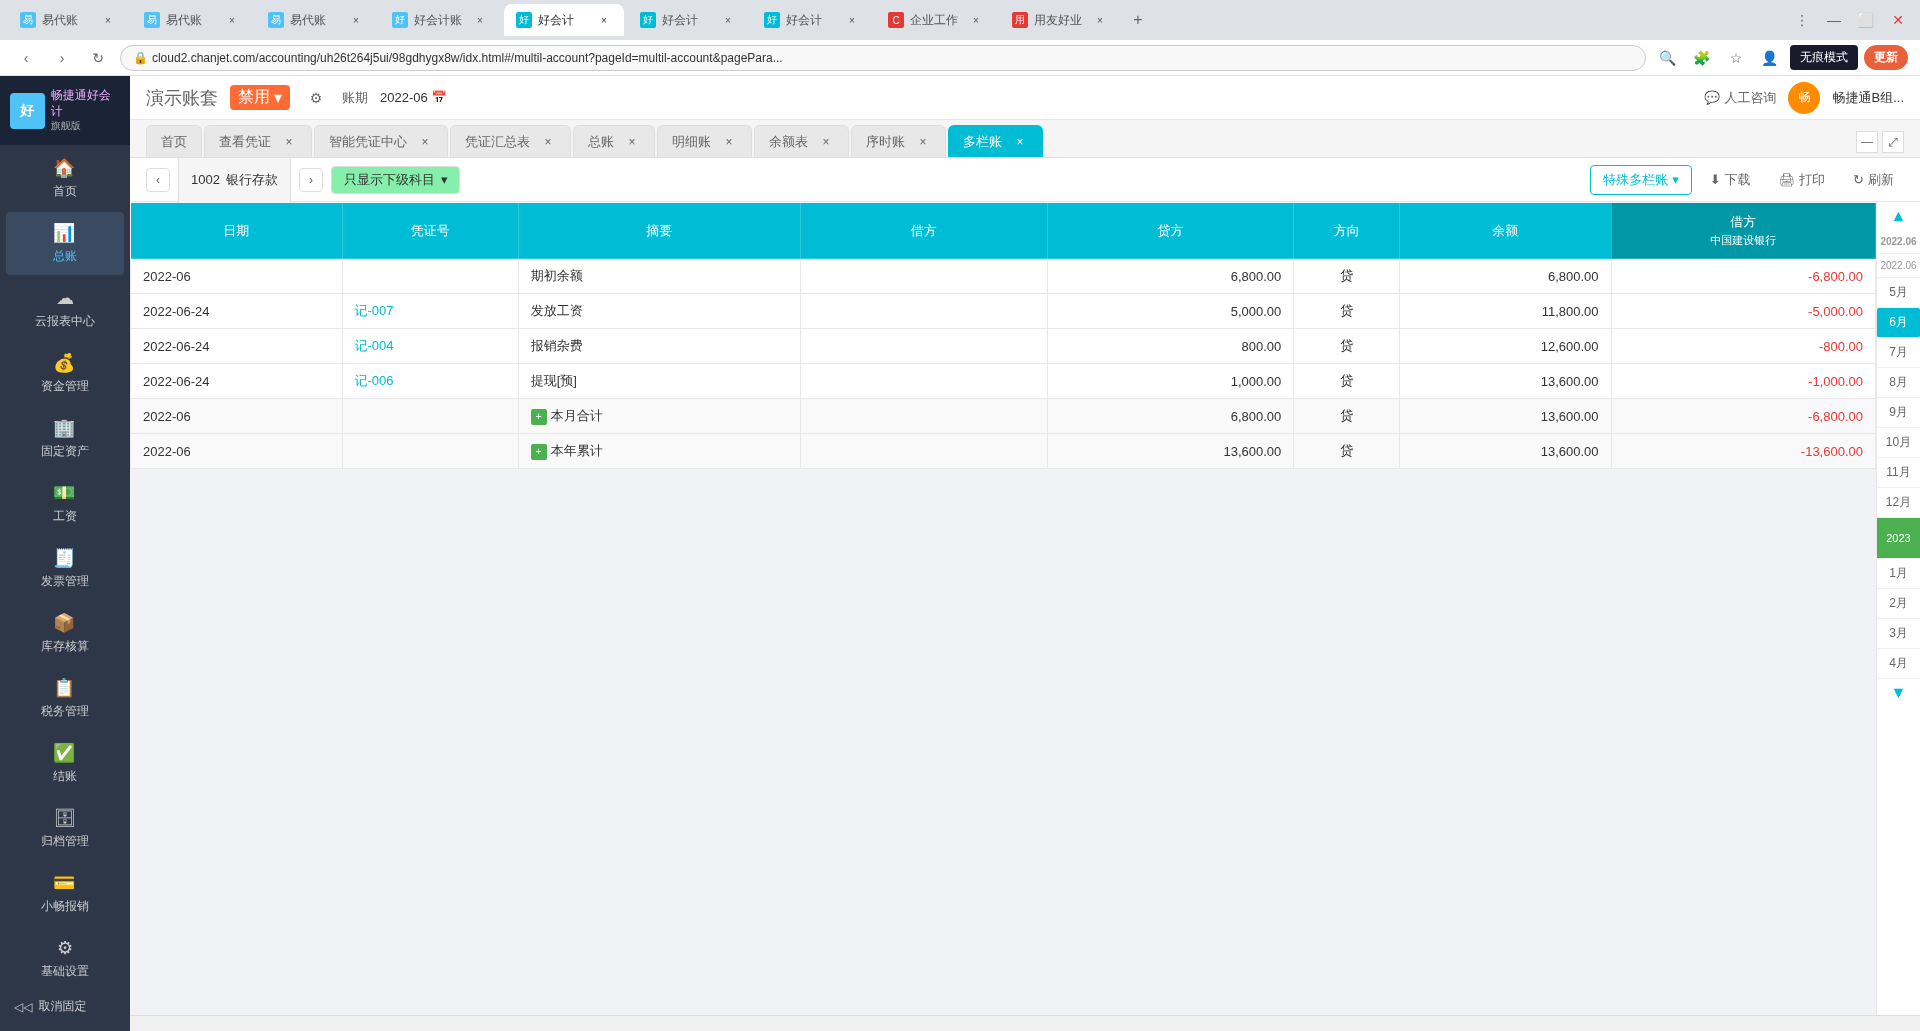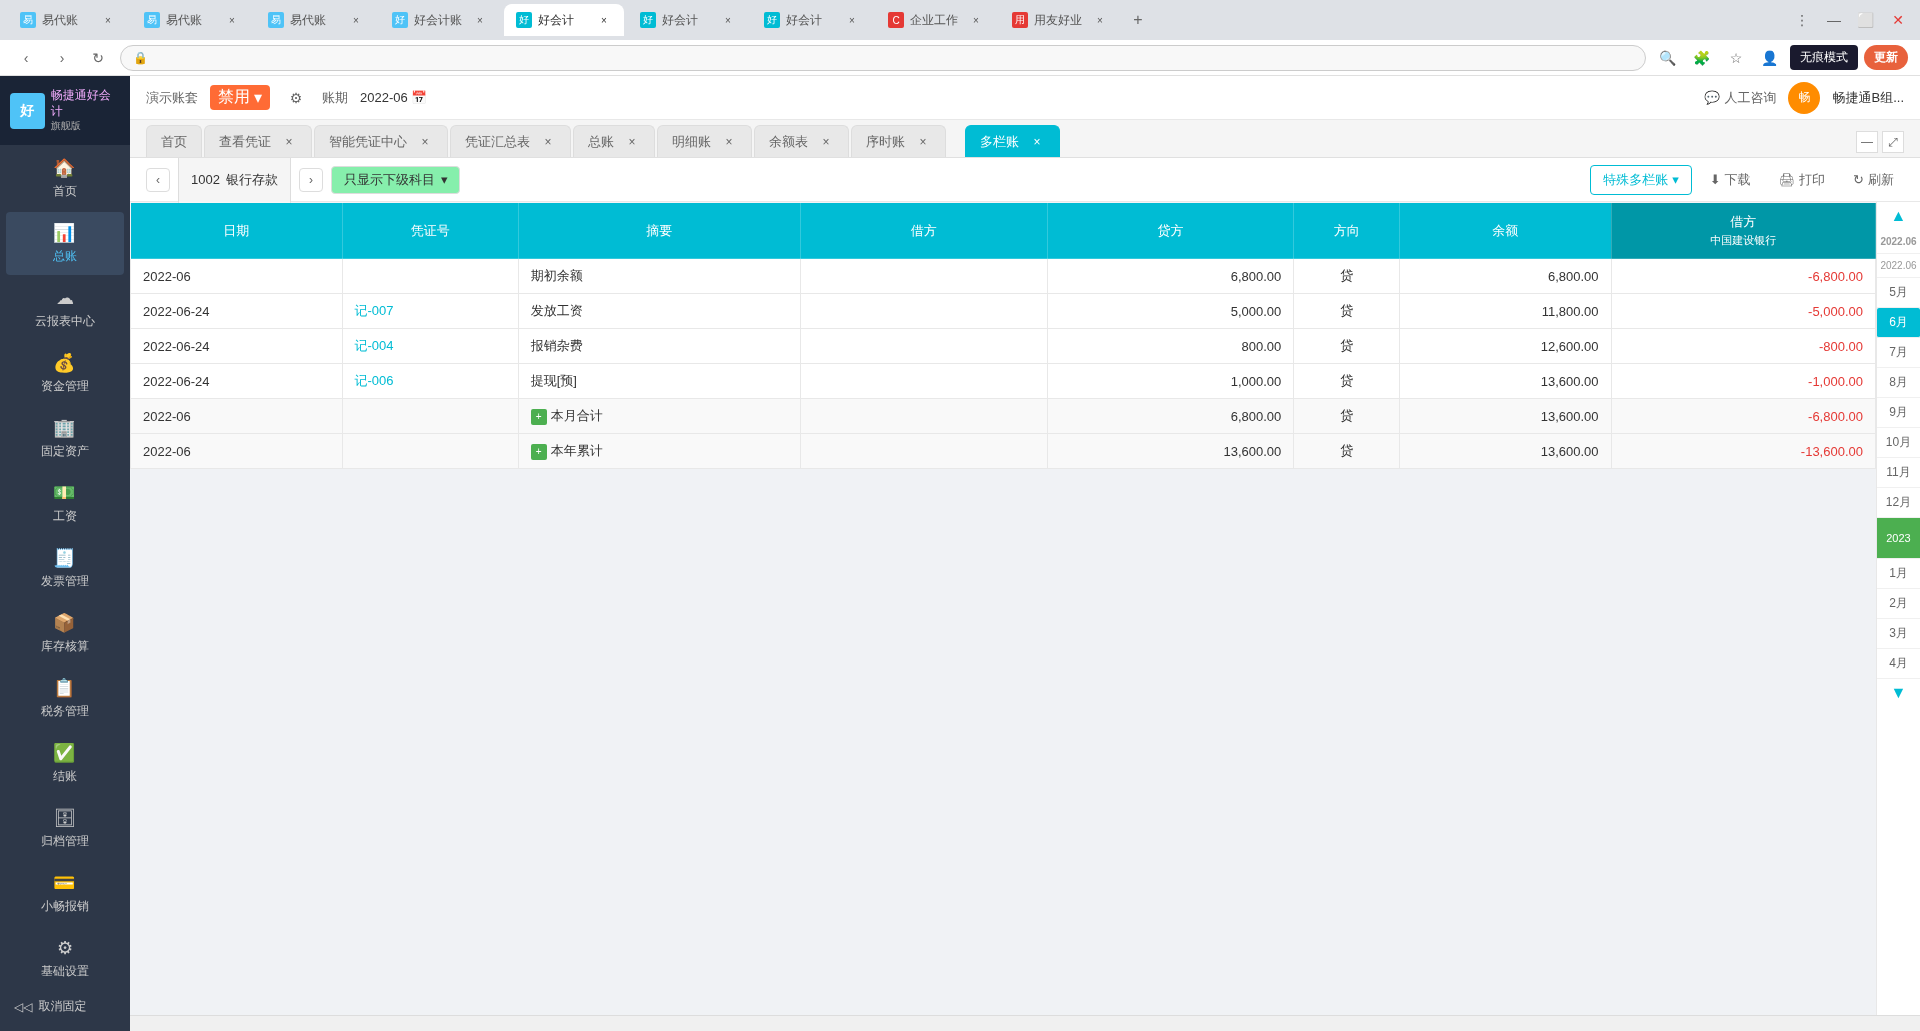--- a/index.html
+++ b/index.html
@@ -46,21 +46,21 @@
     .demo-badge { background: #ff6b35; color: #fff; padding: 2px 8px; border-radius: 4px; font-size: 16px; display: flex; align-items: center; gap: 4px; }
     .period-value { font-size: 13px; color: #333; display: flex; align-items: center; gap: 4px; cursor: pointer; }
     .header-right { margin-left: auto; display: flex; align-items: center; gap: 12px; }
     .header-action { display: flex; align-items: center; gap: 4px; font-size: 13px; color: #666; cursor: pointer; }
     .user-avatar { width: 32px; height: 32px; border-radius: 50%; background: #ff8c00; display: flex; align-items: center; justify-content: center; color: #fff; font-size: 12px; cursor: pointer; }
     .user-name { font-size: 13px; color: #333; cursor: pointer; }
 
     
     .tabs-bar { background: #f5f5f5; height: 38px; display: flex; align-items: flex-end; padding: 0 16px; border-bottom: 1px solid #e0e0e0; flex-shrink: 0; overflow-x: auto; }
     .page-tab { display: flex; align-items: center; height: 32px; padding: 0 14px; border-radius: 6px 6px 0 0; font-size: 13px; gap: 6px; cursor: pointer; background: #e8e8e8; color: #666; border: 1px solid #ddd; border-bottom: none; margin-right: 2px; }
-    .page-tab.active { background: #00bcd4; color: #fff; border-color: #00bcd4; margin-left: 17px; }
+    .page-tab.active { background: #00bcd4; color: #fff; border-color: #00bcd4; }
     .page-tab .tab-close { font-size: 12px; margin-left: 4px; display: flex; align-items: center; justify-content: center; width: 16px; height: 16px; border-radius: 50%; }
 
     
     .toolbar { background: #fff; height: 44px; display: flex; align-items: center; padding: 0 16px; gap: 8px; border-bottom: 1px solid #e8e8e8; flex-shrink: 0; }
     .toolbar-nav-btn { width: 24px; height: 24px; border: 1px solid #ddd; border-radius: 4px; display: flex; align-items: center; justify-content: center; cursor: pointer; color: #666; font-size: 12px; }
     .account-label { background: #f5f5f5; border: 1px solid #ddd; border-radius: 4px; padding: 20px 12px; font-size: 13px; color: #333; cursor: pointer; display: flex; align-items: center; gap: 6px; }
     .filter-dropdown { border: 1px solid #ddd; border-radius: 4px; padding: 4px 12px; font-size: 13px; color: #333; cursor: pointer; display: flex; align-items: center; gap: 6px; background: #86efac; }
     .toolbar-right { margin-left: auto; display: flex; align-items: center; gap: 8px; }
     .special-multibook-btn { border: 1px solid #00bcd4; color: #00bcd4; background: #fff; border-radius: 4px; padding: 5px 12px; font-size: 13px; cursor: pointer; display: flex; align-items: center; gap: 4px; }
     .toolbar-action-btn { display: flex; align-items: center; gap: 4px; padding: 5px 10px; font-size: 13px; color: #666; cursor: pointer; border-radius: 4px; }
@@ -157,20 +157,21 @@
     <div class="browser-action-btn" style="color:#e53935;">✕</div>
   </div>
 </div>
 
 <div class="address-bar">
   <div class="nav-btn">‹</div>
   <div class="nav-btn">›</div>
   <div class="nav-btn">↻</div>
   <div class="url-bar">
     <span style="color:#888;font-size:12px;margin-right:4px;">🔒</span>
+    <span style="font-size:12px;white-space:nowrap;overflow:hidden;text-overflow:ellipsis;">cloud2.chanjet.com/accounting/uh26t264j5ui/98gdhygx8w/idx.html#/multil-account?pageId=multil-account&amp;pagePara...</span>
   </div>
   <div class="browser-actions">
     <div class="browser-action-btn">🔍</div>
     <div class="browser-action-btn">🧩</div>
     <div class="browser-action-btn">☆</div>
     <div class="browser-action-btn">👤</div>
     <div class="wuhen-mode">无痕模式</div>
     <div class="update-btn">更新</div>
   </div>
 </div>
@@ -244,21 +245,21 @@
       <div class="sidebar-bottom-item">
         <span>◁◁</span>
         <span>取消固定</span>
       </div>
     </div>
   </div>
 
   <div class="main-content">
 
     <div class="app-header">
-      <span style="font-size:13px;color:#666;">演示账套</span>
+      <span style="font-size:18px;color:#666;">演示账套</span>
       <div class="demo-badge">
         <span>禁用</span>
         <span>▾</span>
       </div>
       <div class="browser-action-btn" style="color:#666;">⚙</div>
       <span style="color:#666;font-size:13px;">账期</span>
       <div class="period-value">
         <span>2022-06</span>
         <span>📅</span>
       </div>

